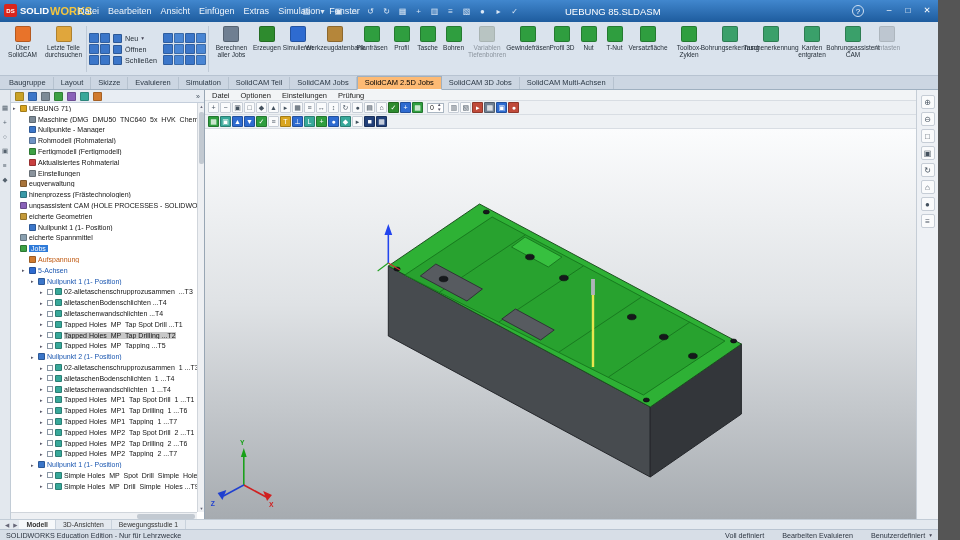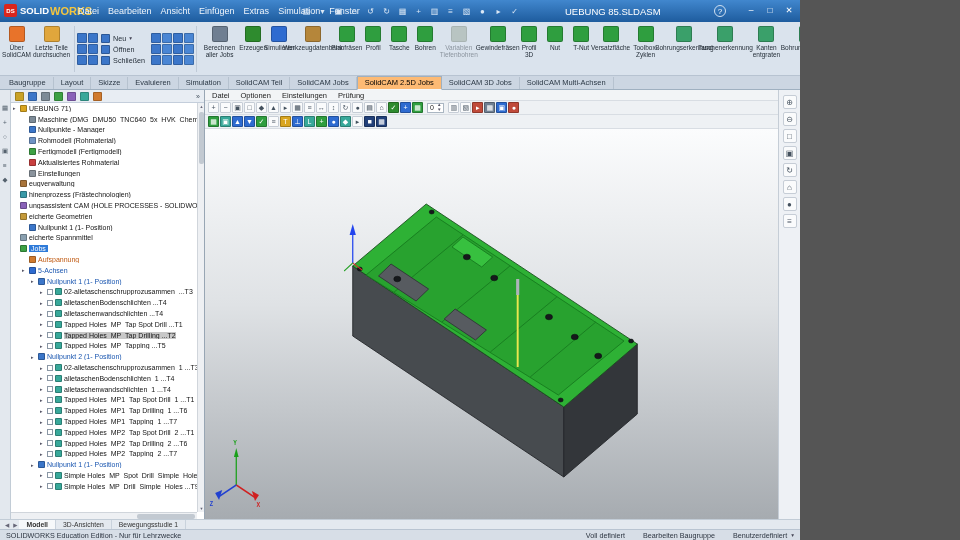--- a/index.html
+++ b/index.html
@@ -1,18 +1,18 @@
 <!DOCTYPE html>
 <html><head>
 <meta charset="utf-8">
 <style>
   *{box-sizing:border-box;margin:0;padding:0}
   html,body{width:960px;height:540px}
   body{font-family:"Liberation Sans",sans-serif;background:#555;overflow:hidden}
-  #app{position:relative;width:800px;height:540px;background:#fff;overflow:hidden}
+  #app{position:relative;width:938px;height:540px;background:#fff;overflow:hidden}
 
   
   .titlebar{position:absolute;left:0;top:0;right:0;height:22px;
     background:linear-gradient(#4187ce,#1e5c9e);color:#fff}
   .logo{position:absolute;left:4px;top:4px;display:flex;align-items:center;gap:3px}
   .logo .ds{width:13px;height:13px;background:#d9251d;color:#fff;font-size:6px;font-weight:bold;
     display:flex;align-items:center;justify-content:center;border-radius:2px}
   .logo .solid{color:#fff;font-weight:bold;font-size:9.5px}
   .logo .works{color:#f4c63f;font-weight:bold;font-size:11px;margin-left:-2px}
   .menubar{position:absolute;left:78px;top:0;height:22px;display:flex;align-items:center;gap:9px;
@@ -774,18 +774,18 @@
 
     <span class="btab active">Modell</span>
         <span class="btab">3D-Ansichten</span>
         <span class="btab">Bewegungsstudie 1</span>
       </span>
   </div>
 
   <div class="statusbar">
     <span class="sleft">SOLIDWORKS Education Edition - Nur für Lehrzwecke</span>
     <span class="sitem">Voll definiert</span>
-    <span class="sitem">Bearbeiten Baugruppe</span>
+    <span class="sitem">Bearbeiten Evaluieren</span>
     <span class="sitem">Benutzerdefiniert</span>
     <span class="scaret2">▾</span>
   </div>
 
 </div>
 
 </body></html>

